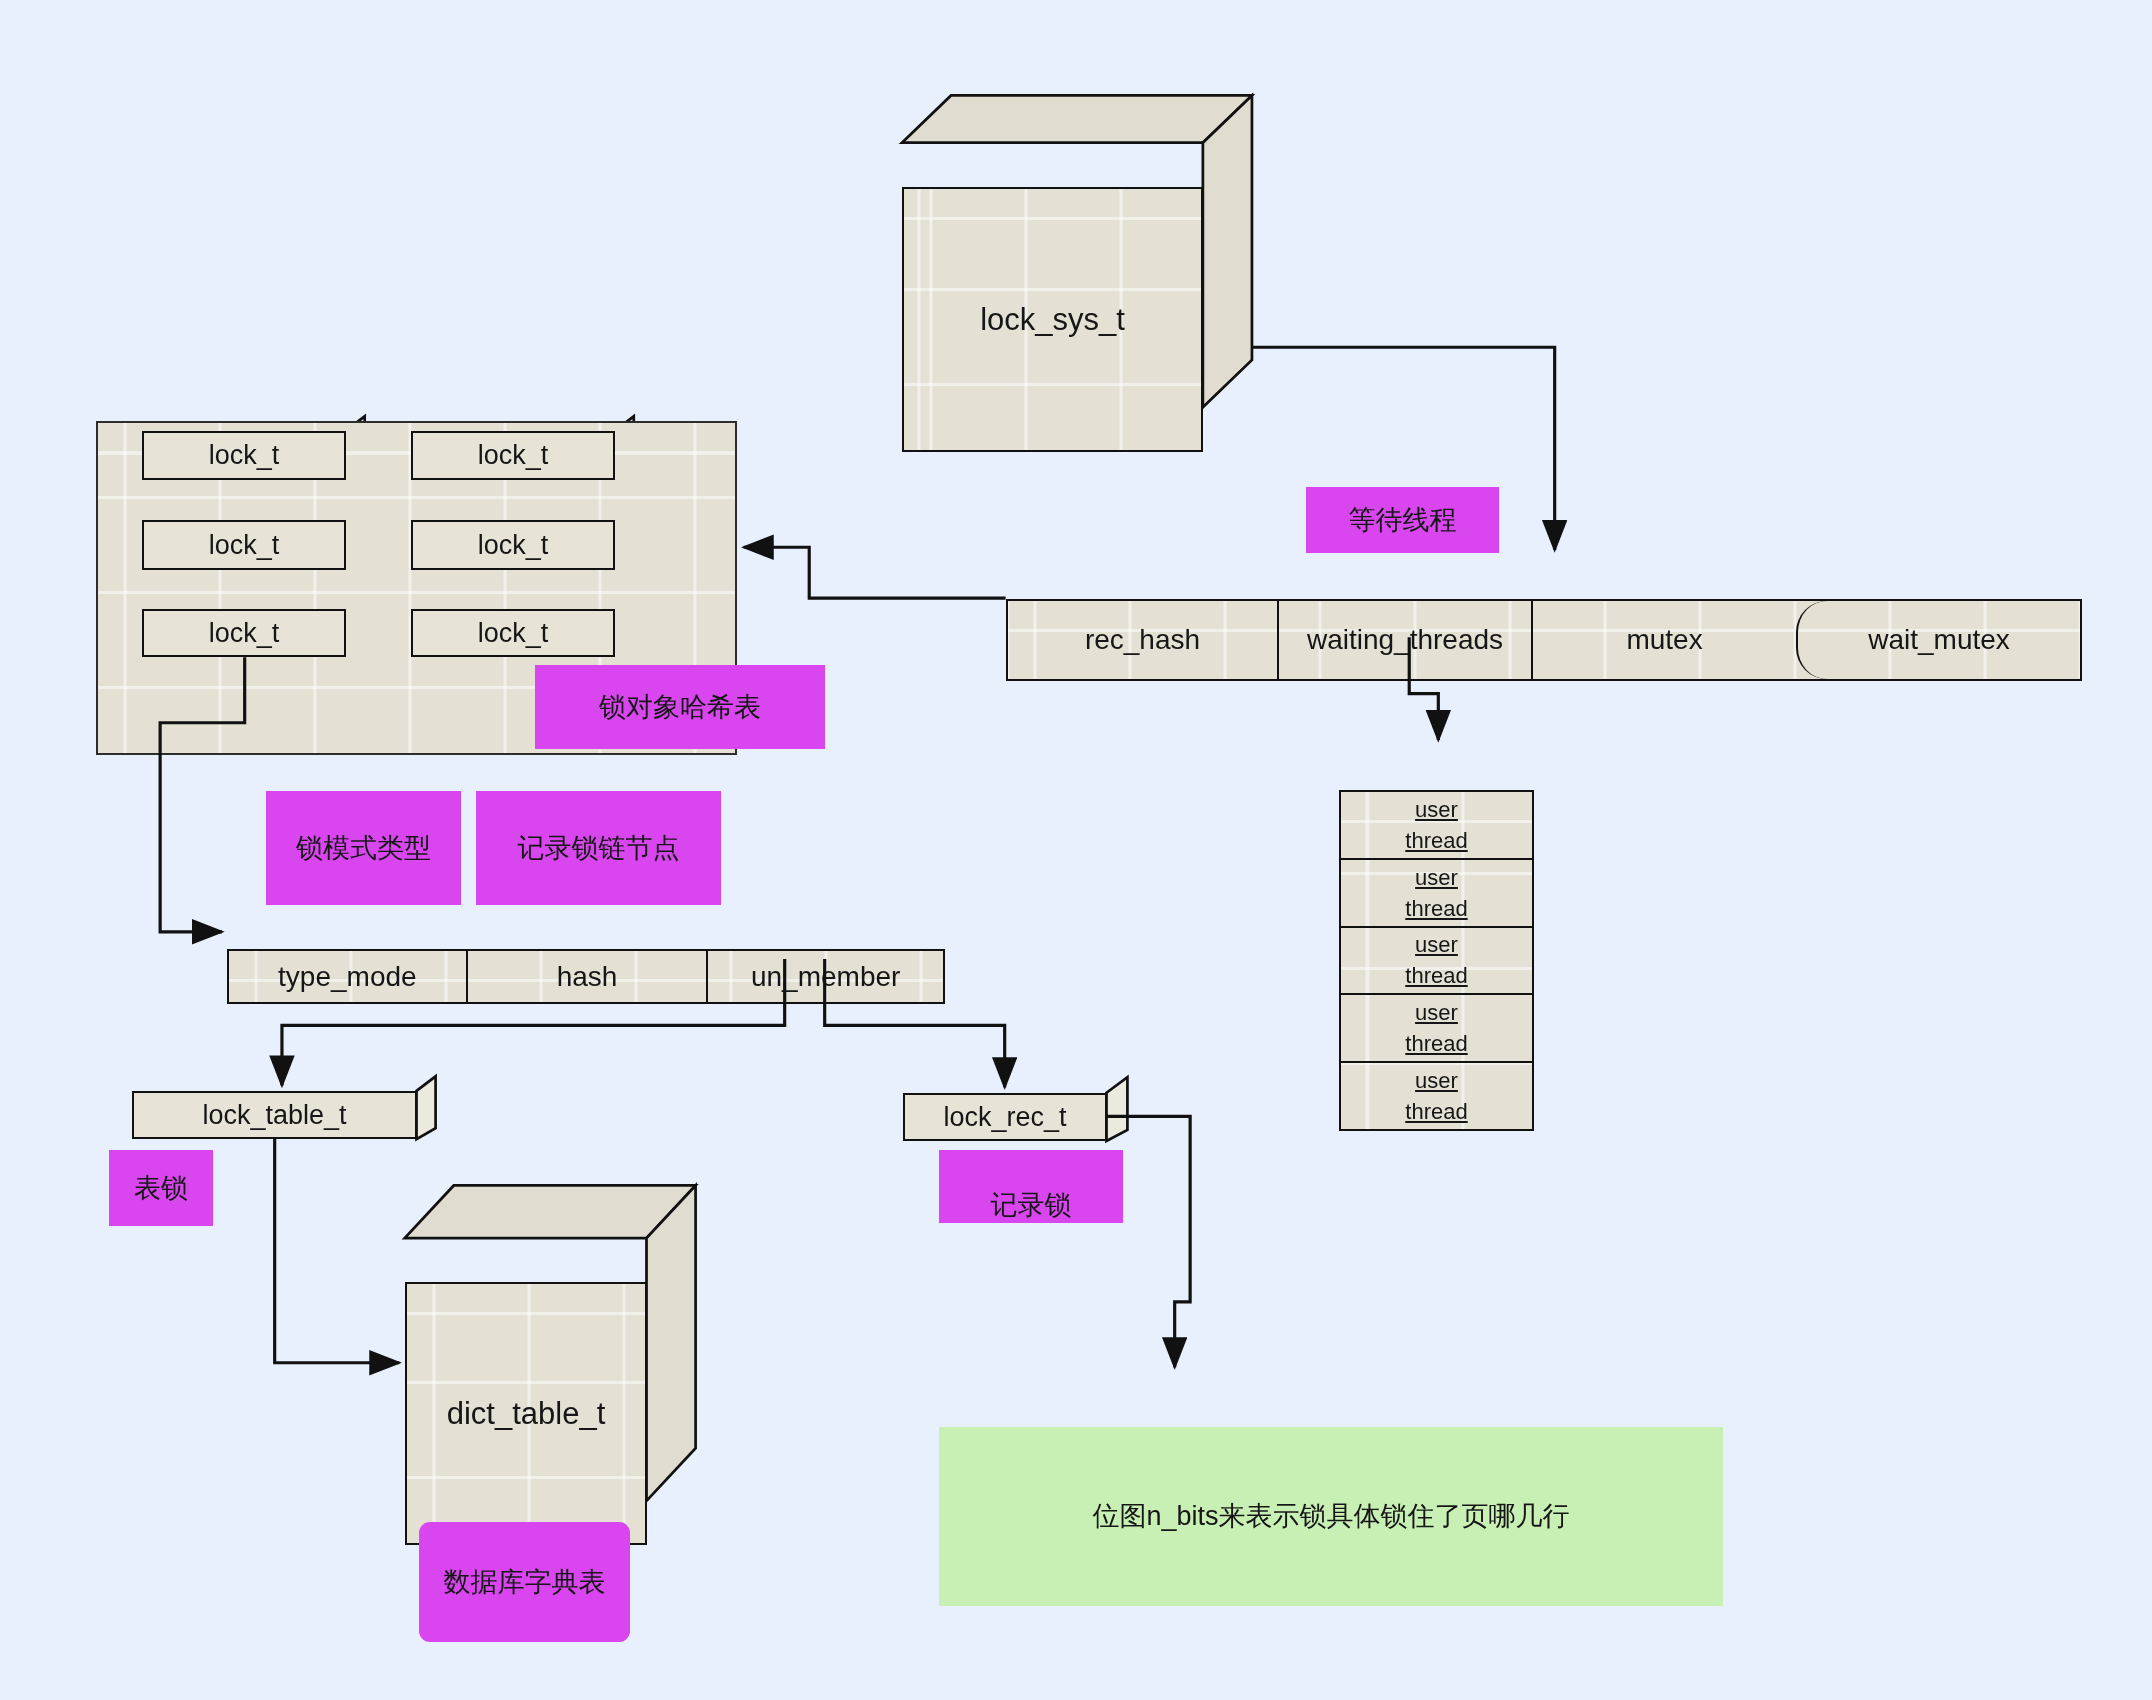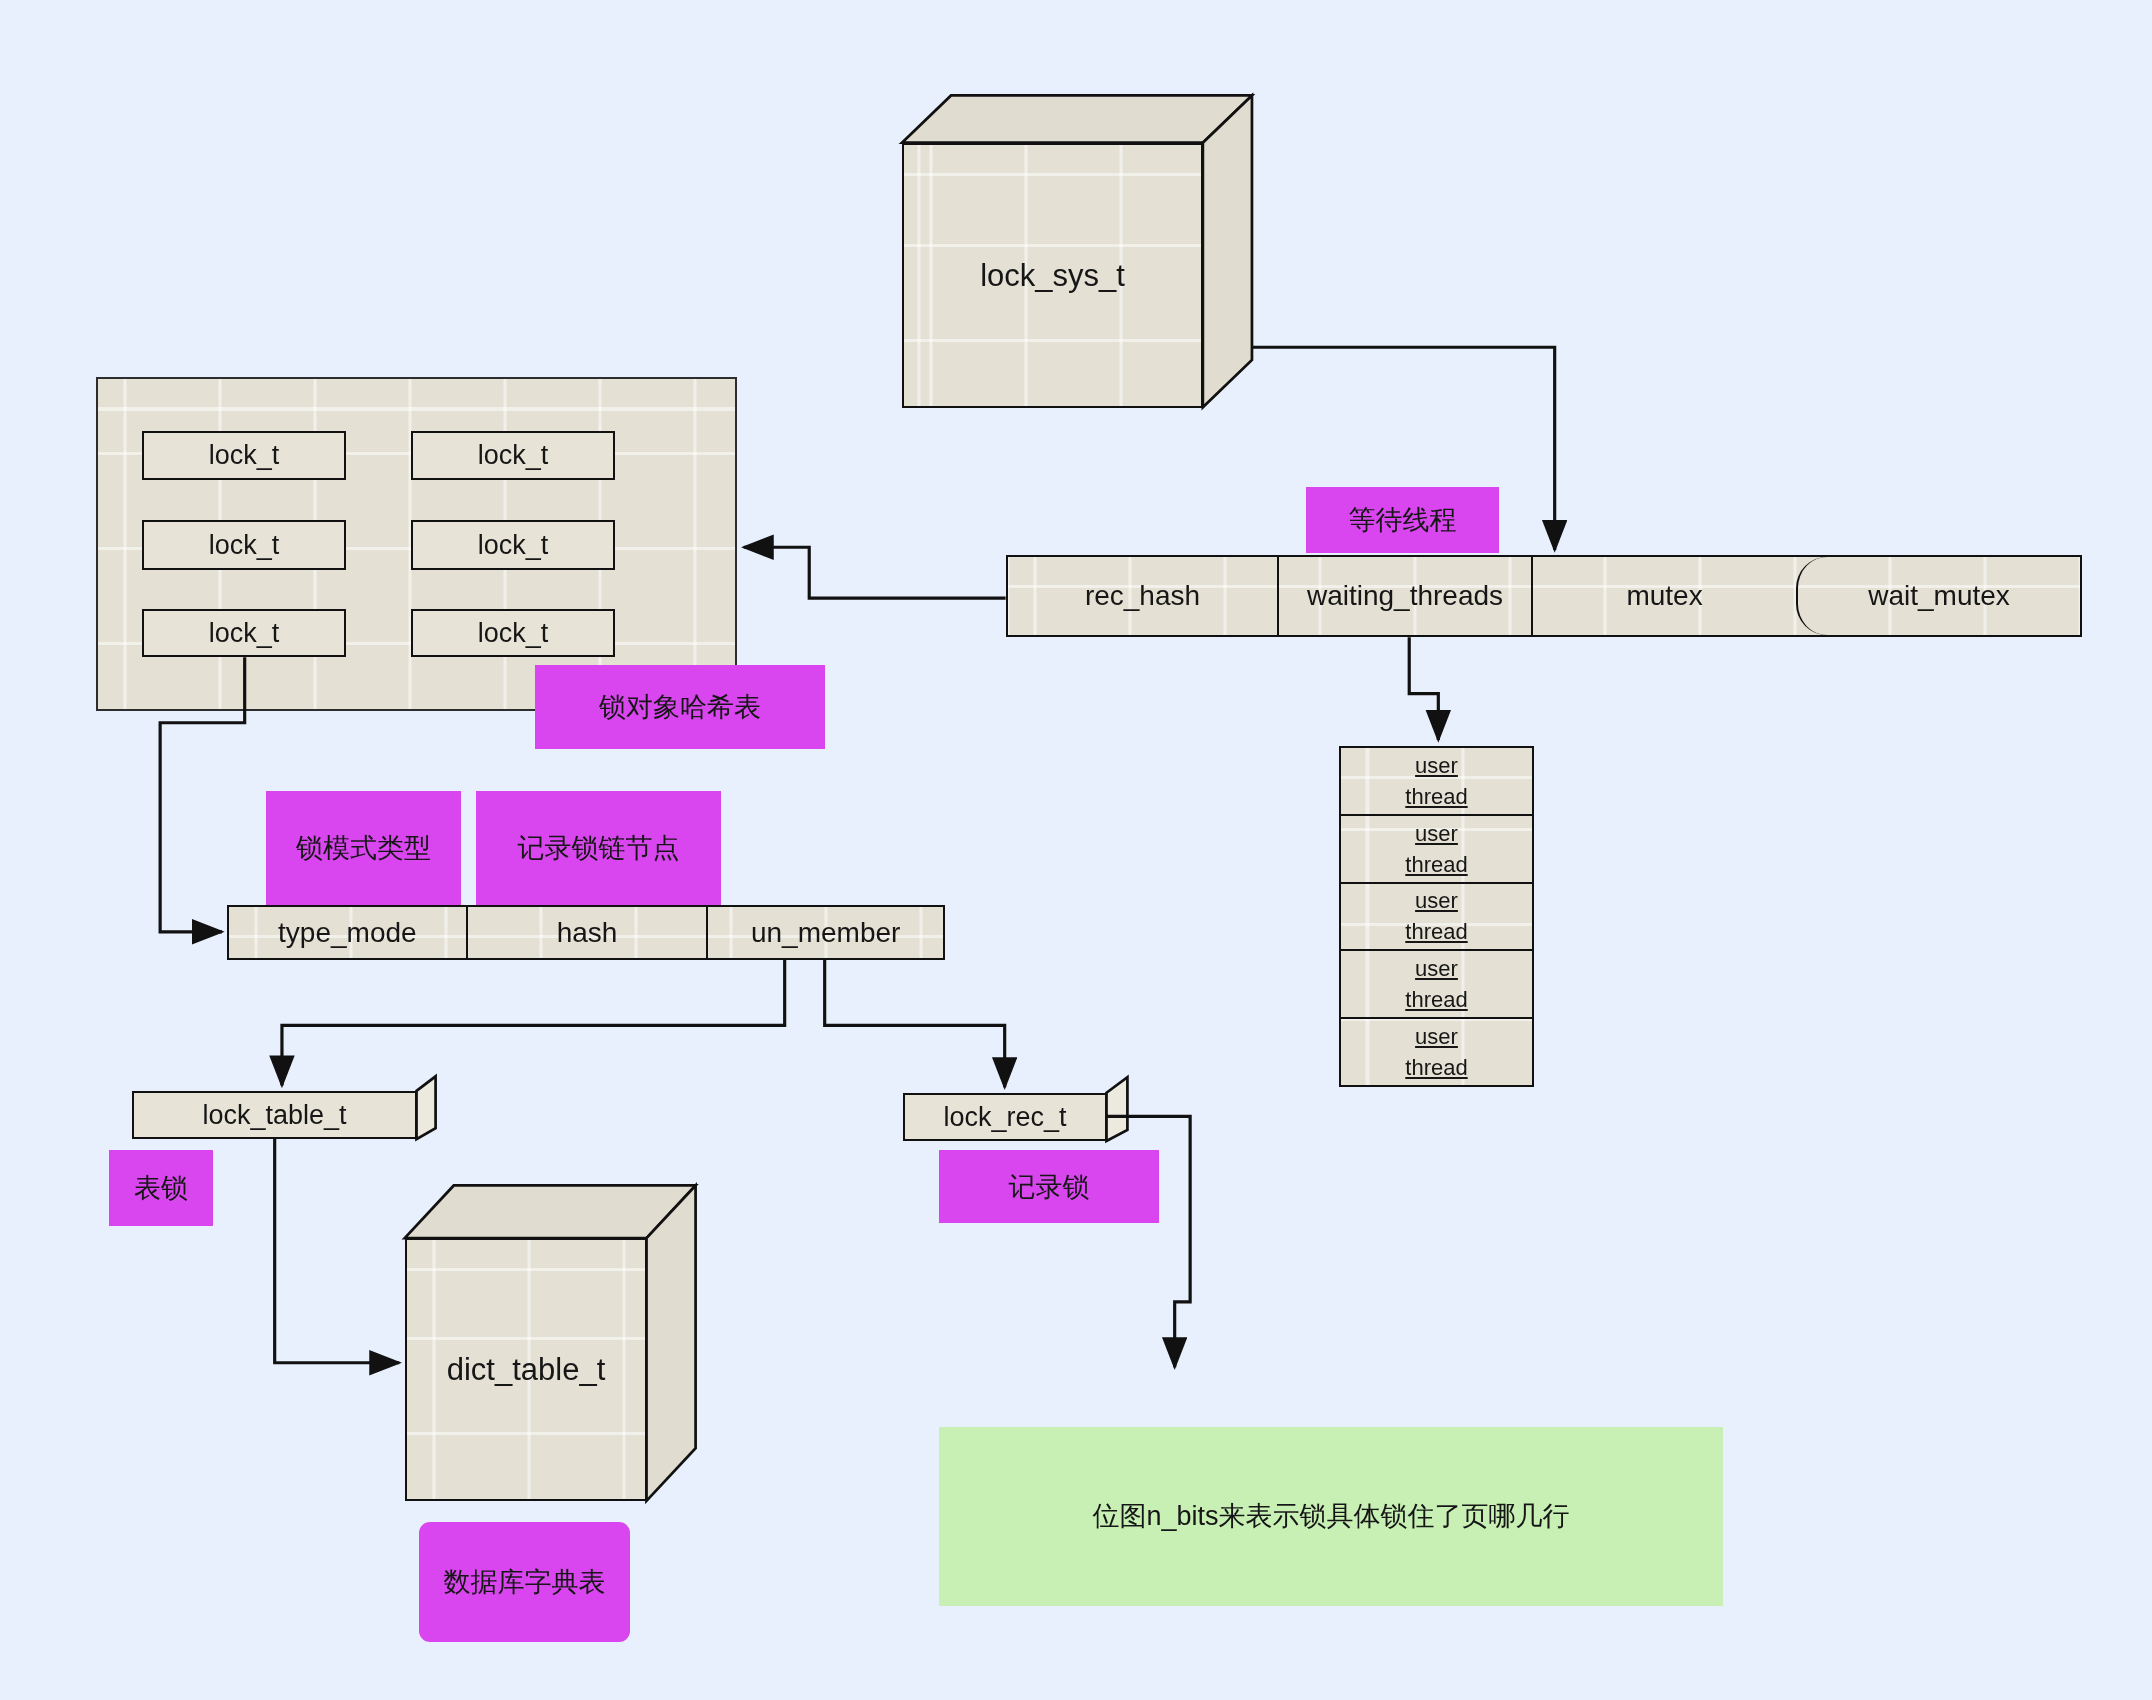--- a/index.html
+++ b/index.html
@@ -13,20 +13,21 @@
   }
   .stage{position:absolute;left:0;top:0;width:2153px;height:1700px;}
 
   
   .paper{
     background-color:#e4e0d4;
     background-image:
       repeating-linear-gradient(0deg, rgba(255,255,255,.5) 0 2.7px, transparent 2.7px 95px),
       repeating-linear-gradient(90deg, rgba(255,255,255,.5) 0 2.7px, transparent 2.7px 95px);
     background-position:25.5px 31px;
+    margin-top:44px;
   }
   .box{
     position:absolute;box-sizing:border-box;
     border:2.7px solid #1c1c1c;
   }
   .bigbox{border:2.7px solid #2d2d2d;z-index:2;}
 
   .panel{
     position:absolute;box-sizing:border-box;
     border:2.7px solid #111;
@@ -197,21 +198,21 @@
     <span>lock_table_t</span>
   </div>
 
   <div class="panel" style="left:903px;top:1093px;width:204px;height:48px;">
     <span>lock_rec_t</span>
   </div>
 
   <div class="green" style="left:109px;top:1150px;width:104px;height:76px;">
     <span>表锁</span>
   </div>
-  <div class="green" style="left:939px;top:1150px;width:220px;height:73px;">
+  <div class="green" style="left:939px;top:1150px;width:184px;height:73px;align-items:flex-end;">
     <span>记录锁</span>
   </div>
 
   <div class="cube-face paper" style="left:405px;top:1238px;width:242px;height:263px;">
     <span>dict_table_t</span>
   </div>
 
   <div class="green" style="left:419px;top:1522px;width:211px;height:120px;border-radius:11px;">
     <span>数据库字典表</span>
   </div>

